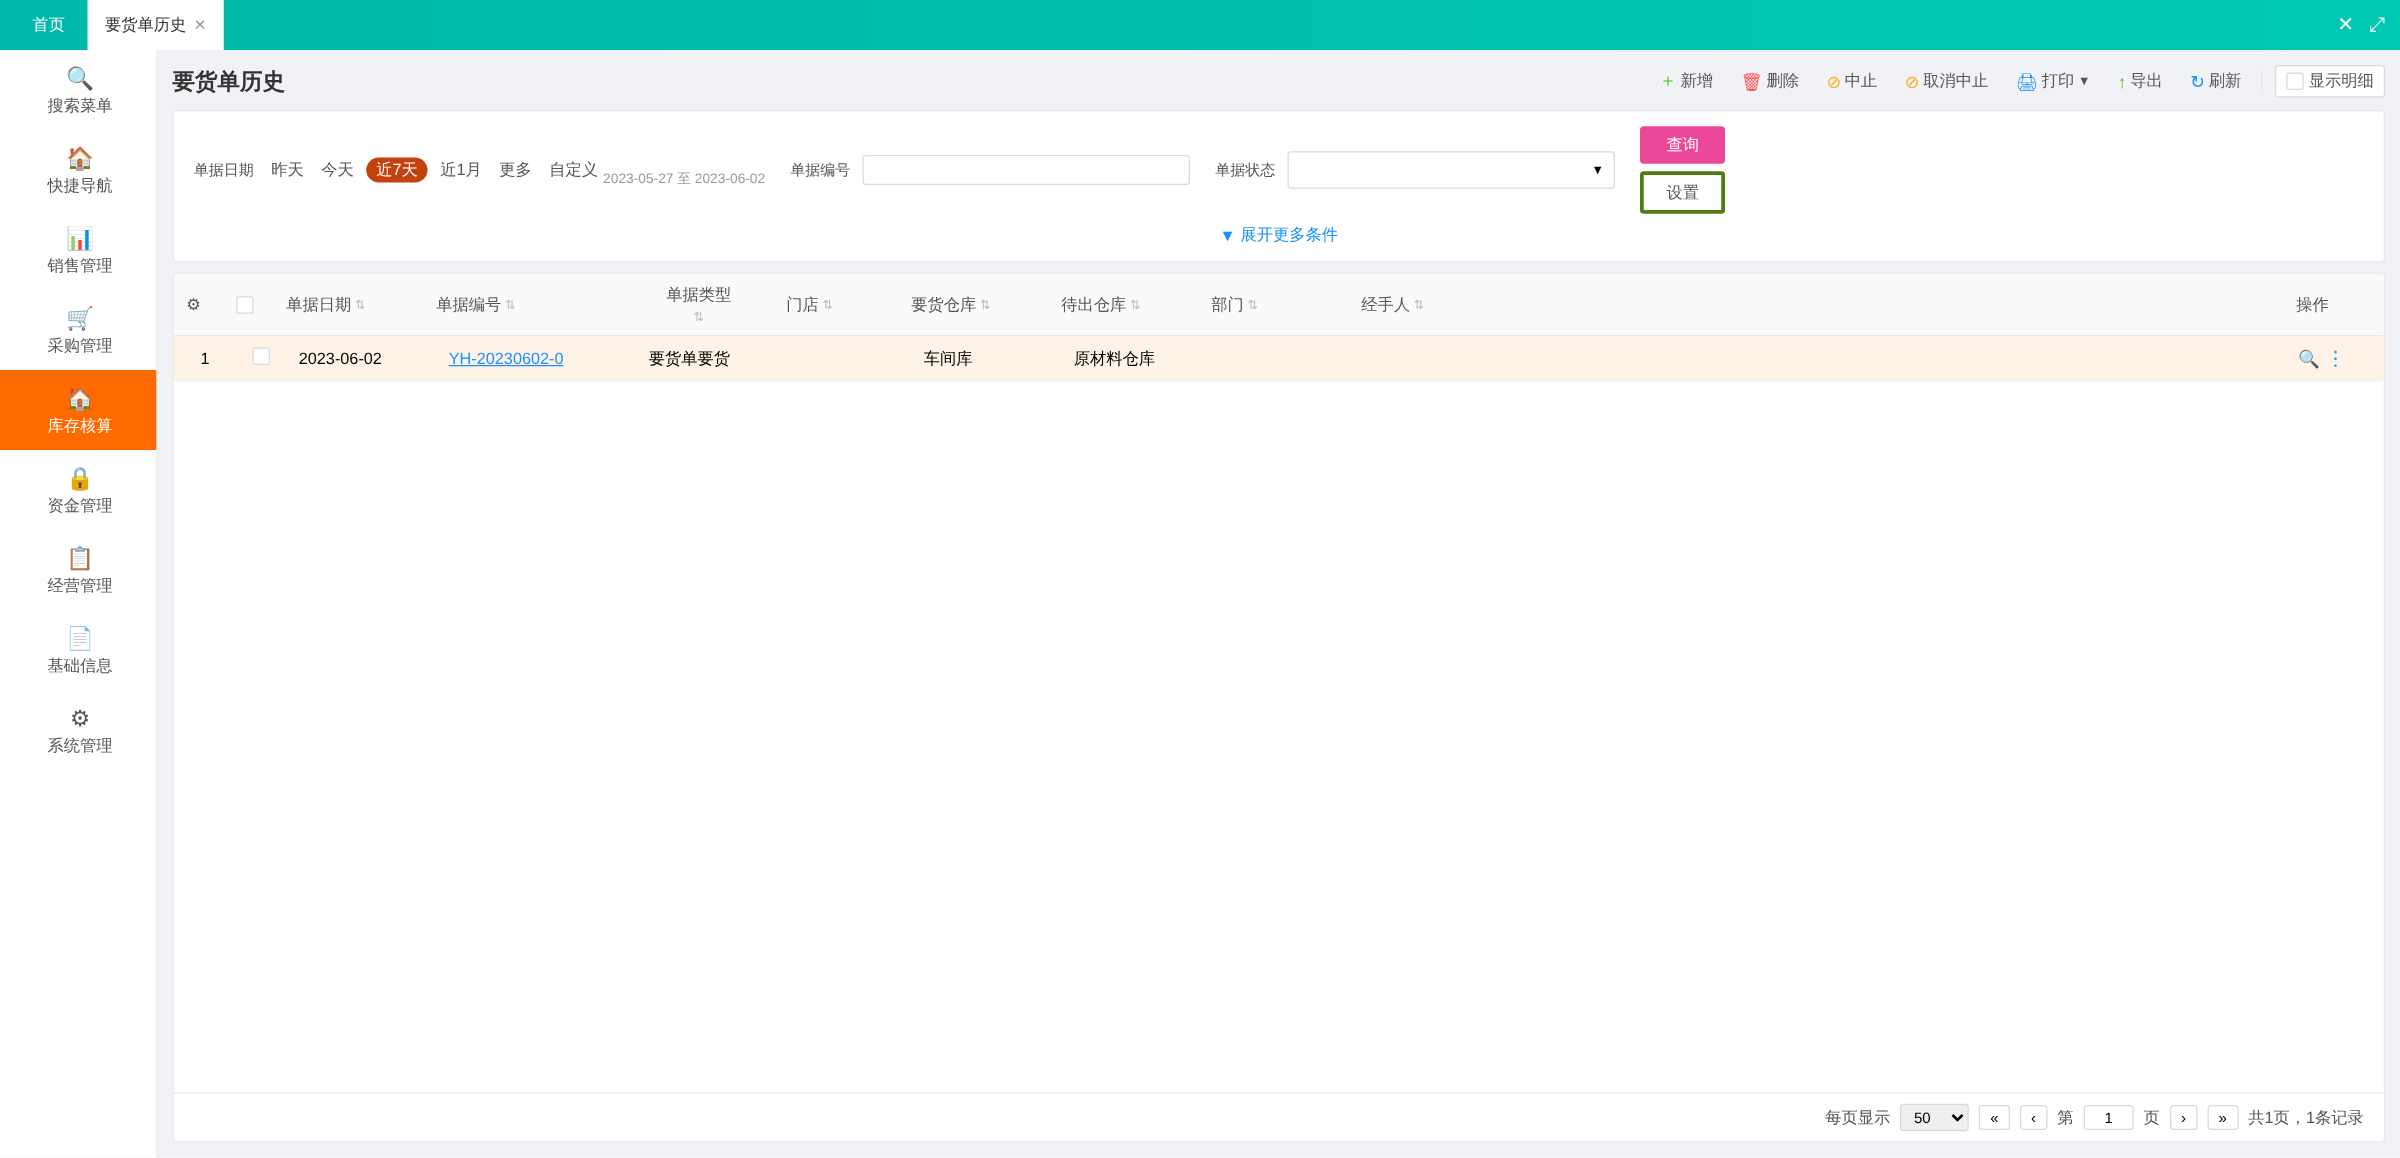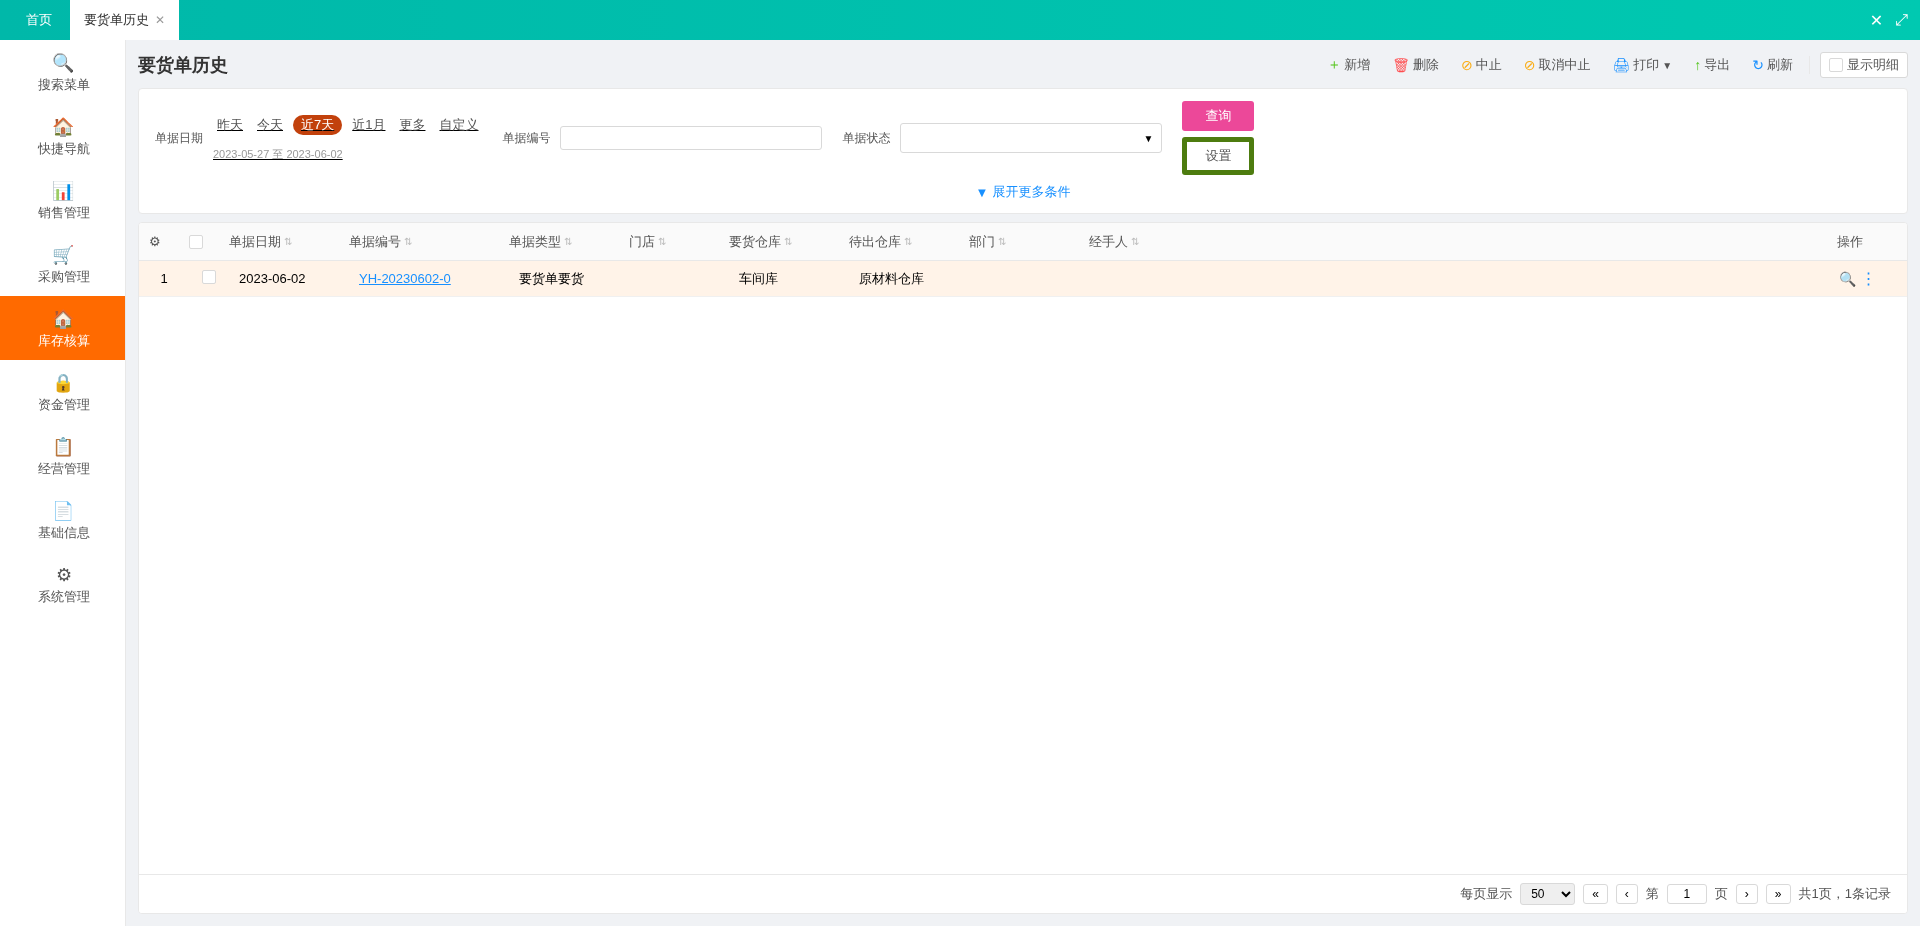--- a/index.html
+++ b/index.html
@@ -152,21 +152,21 @@
       color: white;
       border: none;
       padding: 6px 18px;
       border-radius: 3px;
       cursor: pointer;
       font-size: 13px;
     }
     .settings-btn {
       background: white;
       color: #555;
-      border: 5px solid #4d7c0f;
+      border: 3px solid #4d7c0f;
       padding: 5px 18px;
       border-radius: 3px;
       cursor: pointer;
       font-size: 13px;
     }
 
     
     .filter-area {
       background: white;
       border-radius: 4px;
@@ -186,22 +186,21 @@
       flex: 1;
     }
     .filter-label {
       color: #555;
       font-size: 12px;
       white-space: nowrap;
       min-width: 50px;
     }
     .filter-dates {
       display: flex;
-      flex-direction: column;
-      text-decoration: underline;
+      flex-direction: row;
     }
     .date-shortcuts {
       display: flex;
       gap: 6px;
       align-items: center;
       font-size: 12px;
     }
     .date-shortcut {
       color: #555;
       cursor: pointer;
@@ -302,21 +301,21 @@
       padding: 6px 10px;
       white-space: nowrap;
       overflow: hidden;
       text-overflow: ellipsis;
     }
     .td.link { color: #1890ff; cursor: pointer; text-decoration: underline; }
     .col-seq { width: 50px; flex-shrink: 0; text-align: center; }
     .col-check { width: 40px; flex-shrink: 0; text-align: center; }
     .col-date { width: 120px; flex-shrink: 0; }
     .col-no { width: 160px; flex-shrink: 0; }
-    .col-type { width: 120px; flex-shrink: 0; }
+    .col-type { width: 120px; flex-shrink: 0; flex-direction: column; }
     .col-store { width: 100px; flex-shrink: 0; text-align: center; }
     .col-wh1 { width: 120px; flex-shrink: 0; }
     .col-wh2 { width: 120px; flex-shrink: 0; }
     .col-dept { width: 120px; flex-shrink: 0; }
     .col-handler { width: 120px; flex-shrink: 0; }
     .col-ops { width: 80px; flex-shrink: 0; margin-left: auto; }
     .settings-icon-col { width: 40px; flex-shrink: 0; }
     .op-icon { cursor: pointer; color: #1890ff; font-size: 14px; margin: 0 2px; }
 
     

